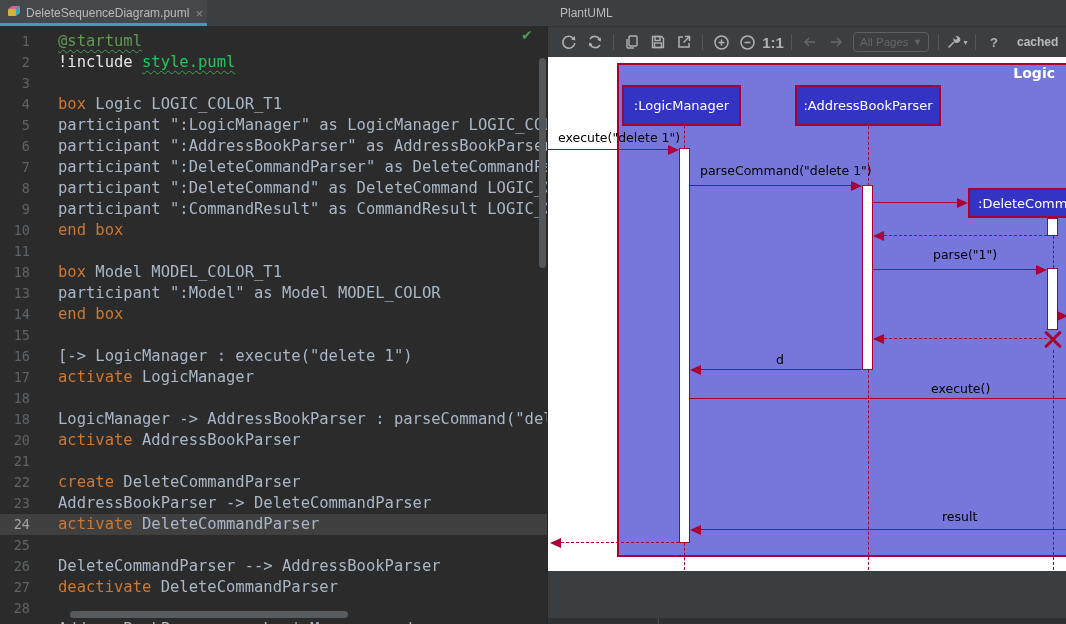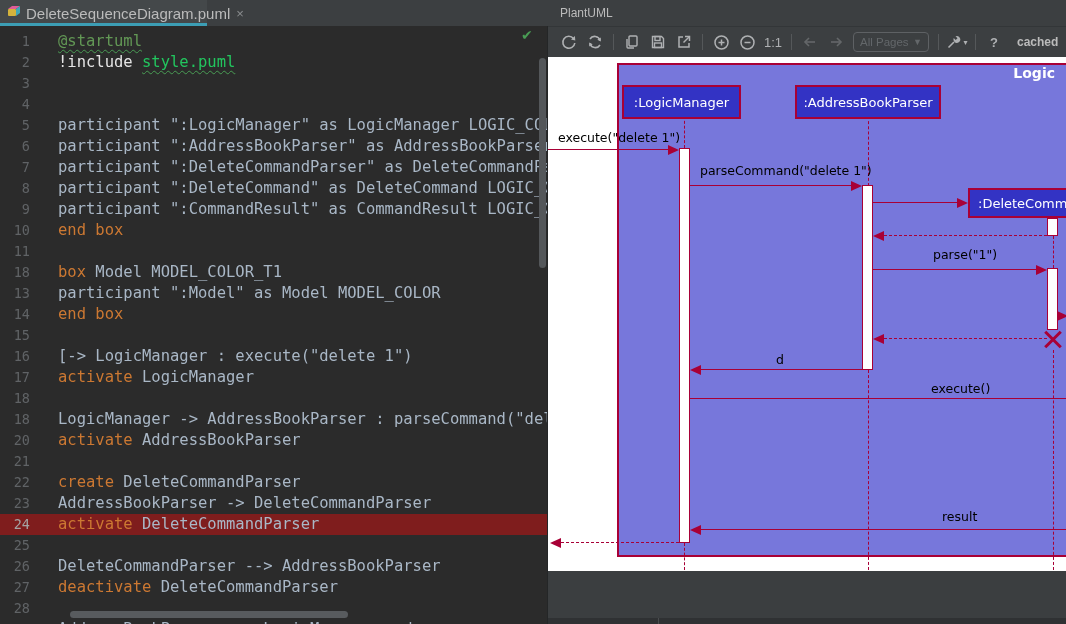--- a/index.html
+++ b/index.html
@@ -4,61 +4,61 @@
 <style>
   html,body{margin:0;padding:0;width:1066px;height:624px;overflow:hidden;background:#2B2B2B;
     font-family:"Liberation Sans",sans-serif;}
   #app{position:relative;width:1066px;height:624px;}
 
   
   #left-pane{position:absolute;left:0;top:0;width:548px;height:624px;background:#2B2B2B;border-right:1px solid #242627;box-sizing:border-box;}
   #tabbar{position:absolute;left:0;top:0;width:548px;height:26px;background:#3C3F41;}
   .tab{position:absolute;left:0;top:0;width:207px;height:26px;background:#44484a;display:flex;align-items:center;padding:0 6px;box-sizing:border-box;}
   .tab .underline{position:absolute;left:0;bottom:0;width:207px;height:3px;background:#3C9EB5;}
-  .tab-title{color:#BBBBBB;font-size:15px;margin:0 6px 0 5px;white-space:nowrap;}
+  .tab-title{color:#BBBBBB;font-size:12px;margin:0 6px 0 5px;white-space:nowrap;}
   .tab-close{color:#8a8d8f;font-size:13px;line-height:13px;}
 
   #editor{position:absolute;left:0;top:26px;width:547px;height:598px;overflow:hidden;background:#2B2B2B;}
   #code-lines{position:absolute;left:0;top:5px;width:100%;}
   .crow{height:21px;display:flex;white-space:pre;font-family:"DejaVu Sans Mono",monospace;font-size:15.5px;line-height:21px;}
-  .crow.active{background:#7f1d1d;align-items:flex-end;}
+  .crow.active{background:#404040;align-items:flex-end;}
   .ln{display:inline-block;width:30px;text-align:right;color:#606366;font-size:13.5px;flex:0 0 30px;}
   .crow.active .ln{color:#A4A3A3;}
   .code{margin-left:28px;color:#A9B7C6;}
   .code .txt{color:#A9B7C6;}
   .code .kw{color:#CC7832;}
   .code .pre{color:#e5e5e5;}
   .code .decl{color:#629755;text-decoration:underline wavy #499C54 1px;text-underline-offset:3px;}
   .code .wavy{color:#22c55e;text-decoration:underline wavy #499C54 1px;text-underline-offset:3px;}
 
   #check-icon{position:absolute;left:521px;top:1px;color:#499C54;font-size:14px;}
   #vscroll{position:absolute;left:539px;top:32px;width:7px;height:210px;background:#54575a;border-radius:4px;}
   #hscroll{position:absolute;left:70px;top:585px;width:278px;height:7px;background:#585b5e;border-radius:4px;z-index:5;}
 
   
   #right-pane{position:absolute;left:548px;top:0;width:518px;height:624px;background:#3C3F41;}
   #pl-header{height:27px;line-height:27px;padding-left:12px;color:#BBBBBB;font-size:12px;background:#3C3F41;border-bottom:1px solid #333638;box-sizing:border-box;}
   #pl-toolbar{height:30px;display:flex;align-items:center;padding-left:8px;background:#3C3F41;box-sizing:border-box;}
   .tbtn{width:26px;height:24px;display:flex;align-items:center;justify-content:center;color:#AFB1B3;}
   .tbtn svg{display:block;}
   .tsep{width:1px;height:16px;background:#55585a;margin:0 5px;}
-  .tlabel{color:#AFB1B3;font-size:13px;font-weight:normal;}
+  .tlabel{color:#AFB1B3;font-size:15px;font-weight:bold;}
   .disabled{opacity:.55;}
   #pages-combo{width:76px;height:20px;border:1px solid #5E6164;border-radius:4px;display:flex;align-items:center;justify-content:space-between;padding:0 6px;box-sizing:border-box;margin:0 4px;}
   #pages-combo .pages-text{color:#63676a;font-size:11.5px;}
   #pages-combo .caret{color:#63676a;font-size:9px;}
   #help-label{color:#AFB1B3;font-size:13px;font-weight:bold;}
   #cached-label{color:#BBBBBB;font-size:12px;font-weight:bold;margin-left:10px;}
 
   
   #pl-canvas{position:relative;width:518px;height:514px;background:#ffffff;overflow:hidden;
     font-family:"DejaVu Sans",sans-serif;}
   #frame{position:absolute;left:69px;top:6px;width:455px;height:494px;background:#7777DB;border:2px solid #A80036;box-sizing:border-box;}
   #frame-label{position:absolute;right:11px;top:8px;color:#ffffff;font-size:14px;font-weight:bold;}
-  .pbox{position:absolute;height:34px;background:#3333C4;border:2px solid #A80036;box-sizing:border-box;color:#ffffff;font-size:13px;display:flex;align-items:center;justify-content:center;white-space:nowrap;overflow:hidden;}
+  .pbox{position:absolute;height:41px;background:#3333C4;border:2px solid #A80036;box-sizing:border-box;color:#ffffff;font-size:13px;display:flex;align-items:center;justify-content:center;white-space:nowrap;overflow:hidden;}
   #p-lm{left:74px;top:28px;width:119px;}
   #p-abp{left:247px;top:28px;width:146px;}
   #p-dcp{left:420px;top:131px;width:130px;height:30px;justify-content:flex-start;padding-left:8px;}
   .lifeline{position:absolute;width:0;border-left:1px dashed #A80036;}
   .act{position:absolute;width:11px;background:#ffffff;border:1.5px solid #A80036;box-sizing:border-box;}
   .ml{position:absolute;height:0;border-top:1.5px solid #A80036;}
   .ml.dash{border-top-style:dashed;}
   .ah{position:absolute;width:0;height:0;border-top:5px solid transparent;border-bottom:5px solid transparent;}
   .ah.r{border-left:11px solid #A80036;}
   .ah.l{border-right:11px solid #A80036;}
@@ -90,21 +90,21 @@
         <span class="tab-title">DeleteSequenceDiagram.puml</span>
         <span class="tab-close">×</span>
         <span class="underline"></span>
       </div>
     </div>
     <div id="editor">
       <div id="code-lines">
           <div class="crow"><span class="ln">1</span><span class="code"><span class="decl">@startuml</span></span></div>
           <div class="crow"><span class="ln">2</span><span class="code"><span class="pre">!include</span><span class="txt"> </span><span class="wavy">style.puml</span></span></div>
           <div class="crow"><span class="ln">3</span><span class="code"></span></div>
-          <div class="crow"><span class="ln">4</span></div>
+          <div class="crow"><span class="ln">4</span><span class="code"><span class="kw">box</span><span class="txt"> Logic LOGIC_COLOR_T1</span></span></div>
           <div class="crow"><span class="ln">5</span><span class="code"><span class="txt">participant ":LogicManager" as LogicManager LOGIC_COLOR</span></span></div>
           <div class="crow"><span class="ln">6</span><span class="code"><span class="txt">participant ":AddressBookParser" as AddressBookParser LOGIC_COLOR</span></span></div>
           <div class="crow"><span class="ln">7</span><span class="code"><span class="txt">participant ":DeleteCommandParser" as DeleteCommandParser LOGIC_COLOR</span></span></div>
           <div class="crow"><span class="ln">8</span><span class="code"><span class="txt">participant ":DeleteCommand" as DeleteCommand LOGIC_COLOR</span></span></div>
           <div class="crow"><span class="ln">9</span><span class="code"><span class="txt">participant ":CommandResult" as CommandResult LOGIC_COLOR</span></span></div>
           <div class="crow"><span class="ln">10</span><span class="code"><span class="kw">end box</span></span></div>
           <div class="crow"><span class="ln">11</span><span class="code"></span></div>
           <div class="crow"><span class="ln">18</span><span class="code"><span class="kw">box</span><span class="txt"> Model MODEL_COLOR_T1</span></span></div>
           <div class="crow"><span class="ln">13</span><span class="code"><span class="txt">participant ":Model" as Model MODEL_COLOR</span></span></div>
           <div class="crow"><span class="ln">14</span><span class="code"><span class="kw">end box</span></span></div>

